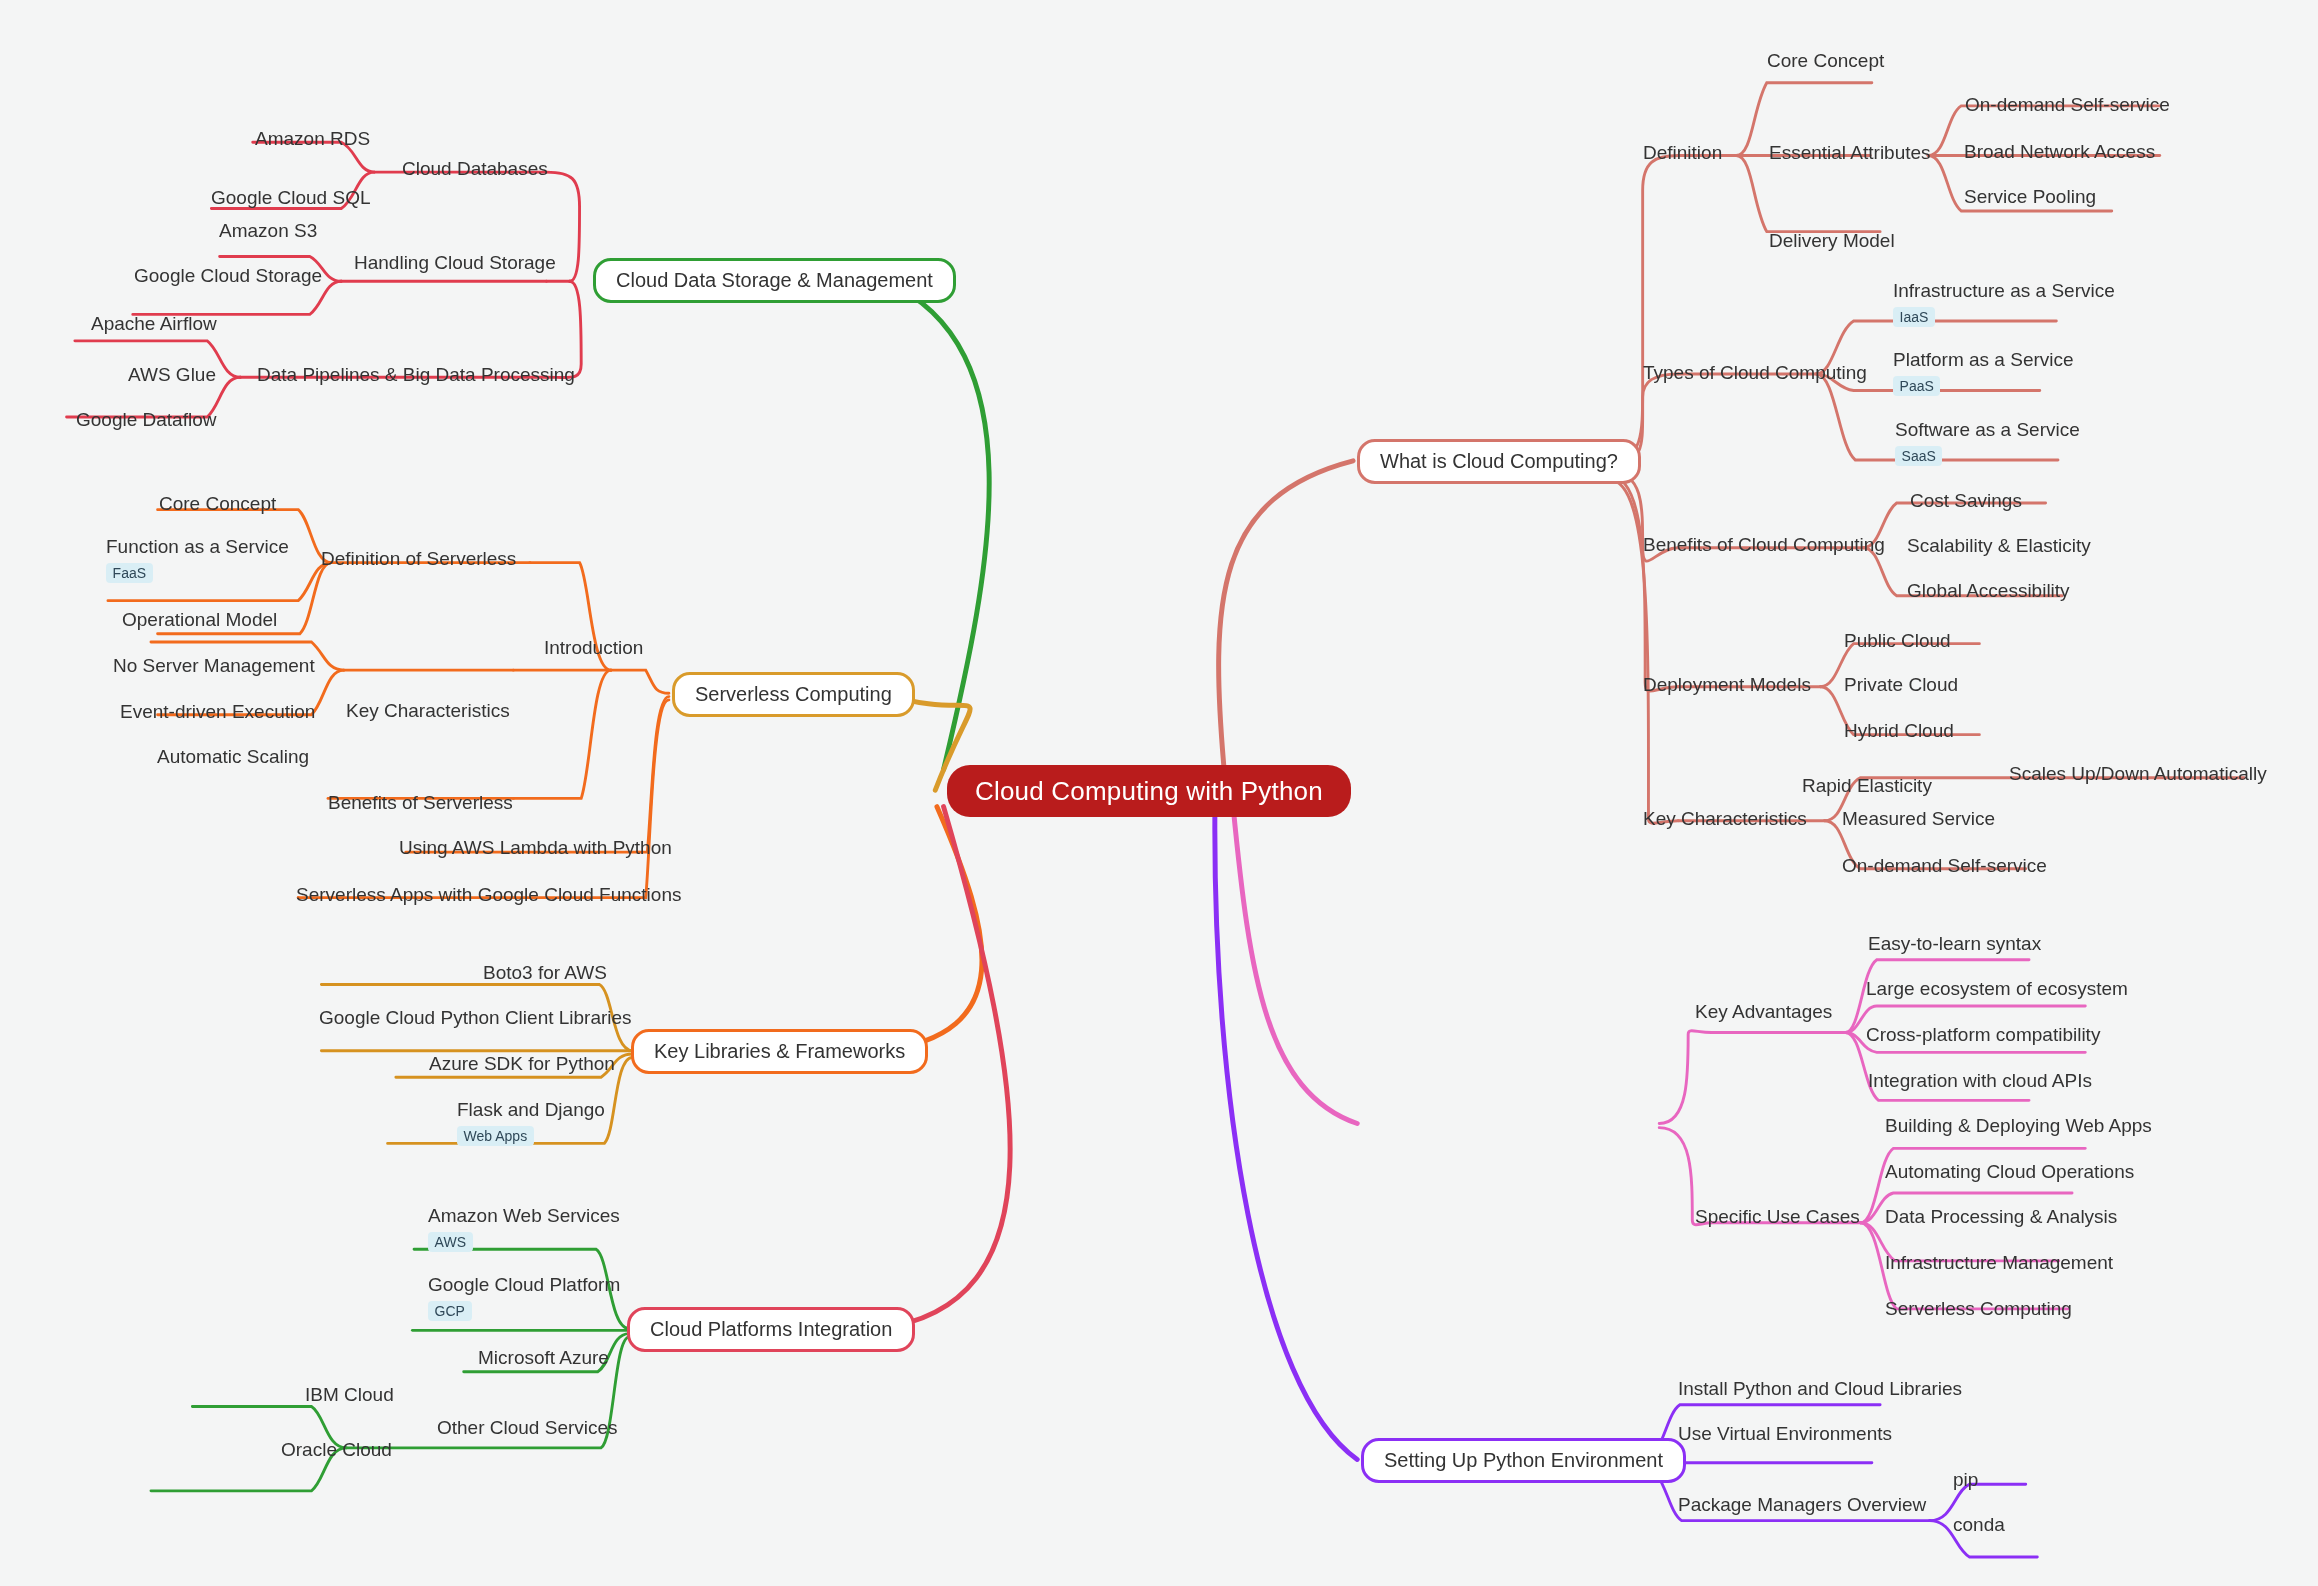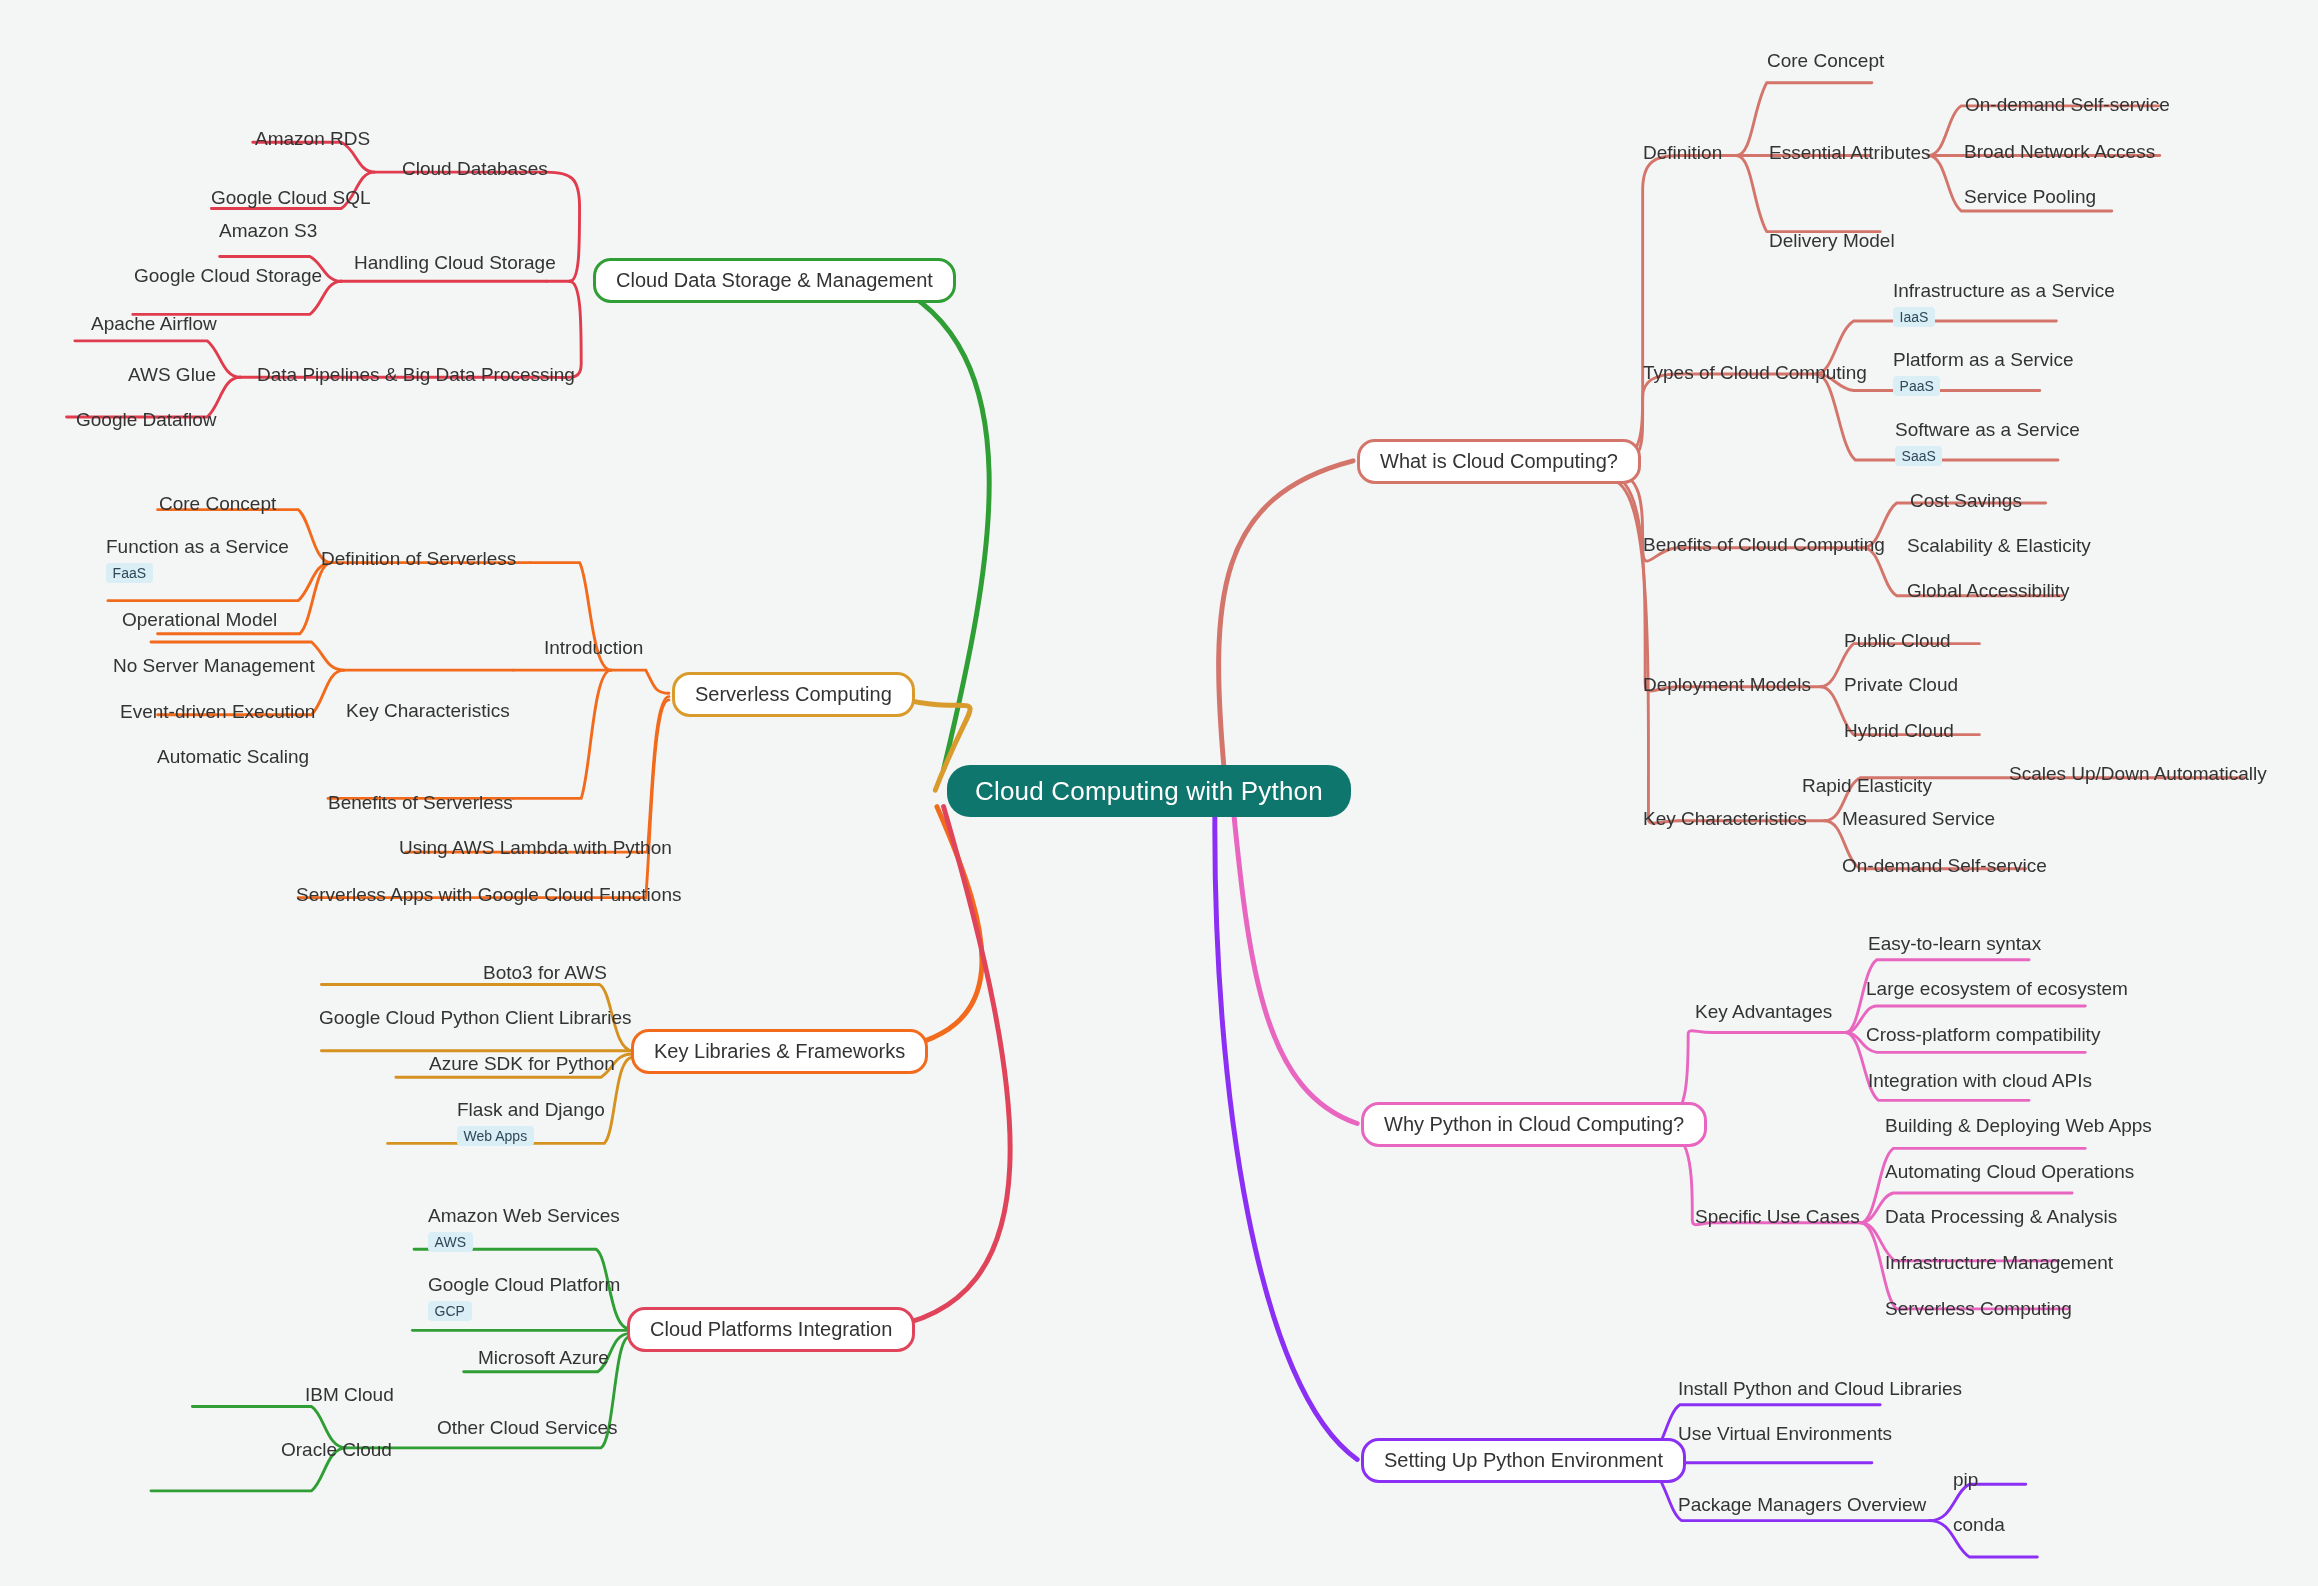--- a/index.html
+++ b/index.html
@@ -27,21 +27,21 @@
     height: 1586px;
     pointer-events: none;
   }
   .node {
     position: absolute;
     white-space: nowrap;
     box-sizing: border-box;
   }
   
   .node.root {
-    background: #0f766e;
+    background: #b91c1c;
     color: #ffffff;
     border-radius: 23px;
     padding: 11.6px 28px;
     font-size: 26px;
     letter-spacing: 0.2px;
     line-height: 1.12;
   }
   
   .node.branch {
     background: #ffffff;
@@ -282,23 +282,20 @@
   <div class="node leaf" style="left:2009px; top:763px;">
     <span>Scales Up/Down Automatically</span>
   </div>
   <div class="node leaf" style="left:1842px; top:808px;">
     <span>Measured Service</span>
   </div>
   <div class="node leaf" style="left:1842px; top:855px;">
     <span>On-demand Self-service</span>
   </div>
 
-  <div class="node branch" style="left:1361px; top:1102px; border-color:#e866c0;">
-    <span>Why Python in Cloud Computing?</span>
-  </div>
 
   <div class="node leaf" style="left:1695px; top:1001px;">
     <span>Key Advantages</span>
   </div>
   <div class="node leaf" style="left:1868px; top:933px;">
     <span>Easy-to-learn syntax</span>
   </div>
   <div class="node leaf" style="left:1866px; top:978px;">
     <span>Large ecosystem of ecosystem</span>
   </div>

